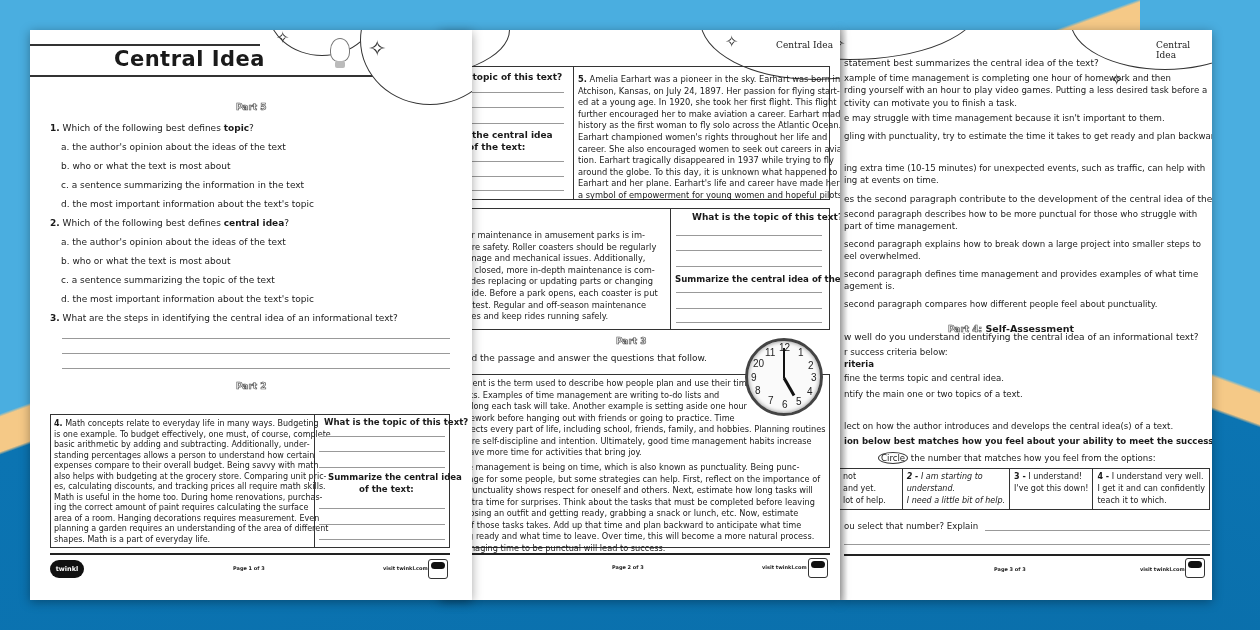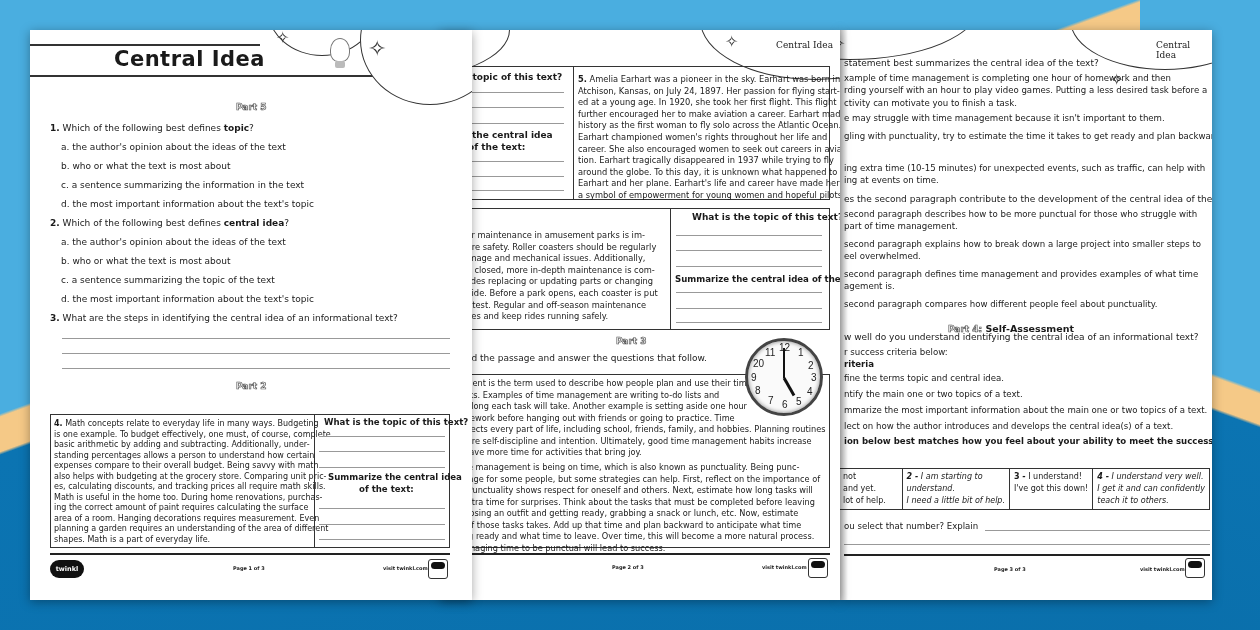--- a/index.html
+++ b/index.html
@@ -118,45 +118,47 @@
     </div>
 
   <div class="abs" style="left:108px; top:287px; white-space:nowrap;">
     <span class="part-label" style="position:static;">Part 4:</span><span class="b" style="font-size:9.5px;"> Self-Assessment</span>
   </div>
   <div class="abs q" style="left:4px; top:302px;">w well do you understand identifying the central idea of an informational text?</div>
   <div class="abs txt" style="left:4px; top:316px;">r success criteria below:</div>
   <div class="abs txt b" style="left:4px; top:328px;">riteria</div>
   <div class="abs txt" style="left:4px; top:342px;">fine the terms topic and central idea.</div>
   <div class="abs txt" style="left:4px; top:358px;">ntify the main one or two topics of a text.</div>
-  <div class="abs txt" style="left:4px; top:374px;">mmarize the most important information about the main one or two topics of a text.</div>
   <div class="abs txt" style="left:4px; top:390px;">lect on how the author introduces and develops the central idea(s) of a text.</div>
   <div class="abs txt b" style="left:4px; top:405px;">ion below best matches how you feel about your ability to meet the success criteria above?</div>
+  <div class="abs txt" style="left:38px; top:422px;">
+    <span class="circle-word">Circle</span><span> the number that matches how you feel from the options:</span>
+  </div>
 
   <table class="sa-table" style="left:-2px; top:438px;">
     <tbody>
         <tr>
       <td style="width:64px;">
         <div>not</div>
         <div>and yet.</div>
         <div>lot of help.</div>
       </td>
       <td style="width:100px;font-style:italic;">
         <div><b>2 -</b><span> I am starting to</span></div>
         <div>understand.</div>
         <div>I need a little bit of help.</div>
       </td>
       <td style="width:80px;">
         <div><b>3 -</b><span> I understand!</span></div>
         <div>I've got this down!</div>
       </td>
-      <td style="width:114px;font-style:italic;">
+      <td style="width:114px;">
         <div><b>4 -</b><span> I understand very well.</span></div>
         <div>I get it and can confidently</div>
-        <div>teach it to others.</div>
+        <div>teach it to which.</div>
       </td>
     </tr>
   </tbody>
     </table>
 
   <div class="abs txt" style="left:4px; top:490px;">ou select that number? Explain</div>
   <div class="ansline" style="left:145px; top:500px; width:225px;"></div>
   <div class="ansline" style="left:4px; top:514px; width:366px;"></div>
   <div class="hrthick" style="left:4px; top:524px; width:366px;"></div>
   <div class="abs footer-txt" style="left:154px; top:536px;">Page 3 of 3</div>

